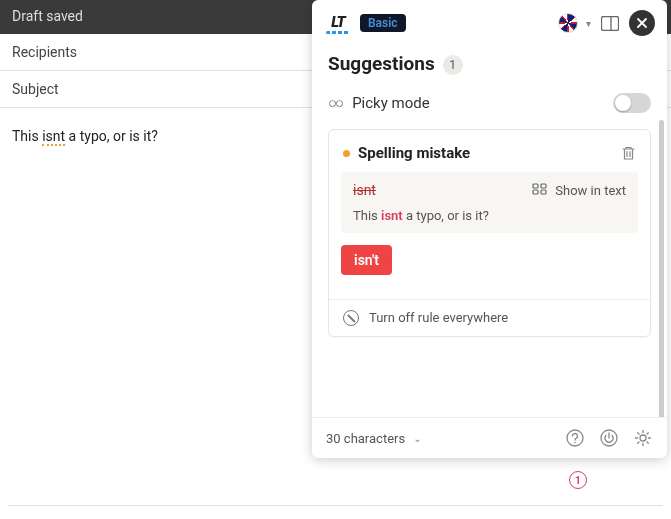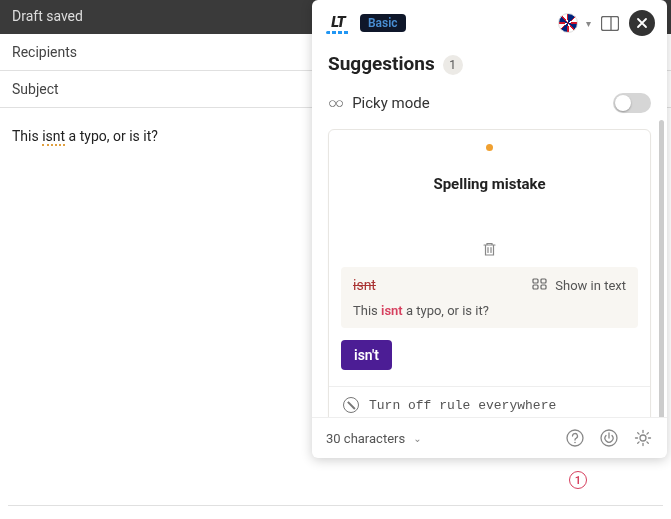--- a/index.html
+++ b/index.html
@@ -37,37 +37,37 @@
   .sugg-title { font-size: 19px; font-weight: 700; color: #222; }
   .count-badge { background: #eceae6; color: #555; font-size: 12px; min-width: 20px; height: 20px; border-radius: 10px; display: inline-flex; align-items:center; justify-content:center; padding:0 6px;}
   
   .picky-row { display: flex; align-items: center; gap: 10px; margin-bottom: 16px; }
   .glasses-icon { font-size: 15px; color: #666; letter-spacing: -2px;}
   .picky-label { font-size: 15px; color: #333; }
   .toggle { width: 38px; height: 20px; border-radius: 10px; background: #d6d6d6; position: relative; }
   .toggle-knob { position: absolute; left: 2px; top: 2px; width: 16px; height: 16px; border-radius: 50%; background: #fff; box-shadow: 0 1px 2px rgba(0,0,0,.3);}
   
   .card { border: 1px solid #e8e6e2; border-radius: 6px; padding: 10px 0 8px; box-shadow: 0 1px 2px rgba(0,0,0,.04); }
-  .card-head { display: flex; align-items: center; padding: 4px 14px 10px; gap: 24px; flex-direction: column; }
+  .card-head { display: flex; align-items: center; padding: 4px 14px 10px; gap: 8px; }
   .dot-orange { width: 7px; height: 7px; border-radius: 50%; background: #f0a030; }
   .card-title { font-weight: 700; font-size: 15px; color: #222; }
   .trash-icon { color: #888; }
   
   .example-box { margin: 0 12px; background: #f8f6f2; border-radius: 4px; padding: 10px 12px; }
   .ex-row1 { display: flex; align-items: center; justify-content: space-between; margin-bottom: 10px;}
   .strike { text-decoration: line-through; color: #a33; font-size: 14px;}
   .show-in-text { display: flex; align-items: flex-start; gap: 8px; color: #555; font-size: 13px;}
   .ex-sentence { font-size: 13px; color: #555; }
   .ex-sentence .hl { color: #d63f5e; font-weight: 600; }
   
-  .chip { display:inline-block; margin: 12px 12px 0; background: #4c1d95; color:#fff; font-weight:600; padding: 7px 13px; border-radius: 4px; font-size: 14px;}
+  .chip { display:inline-block; margin: 12px 12px 0; background: #ef4444; color:#fff; font-weight:600; padding: 7px 13px; border-radius: 4px; font-size: 14px;}
   
   .explain { margin: 14px 14px 6px; font-size: 13px; color: #555; }
   
-  .rule-row { border-top: 1px solid #eee; margin-top: 16px; padding: 10px 14px 2px; display:flex; align-items:flex-end; gap: 10px; font-size: 13px; color:#555;font-family:Liberation Mono, monospace;}
+  .rule-row { border-top: 1px solid #eee; margin-top: 24px; padding: 10px 14px 2px; display:flex; align-items:flex-start; gap: 10px; font-size: 13px; color:#555;}
   .ban-icon { width: 16px; height: 16px; border: 1.5px solid #777; border-radius:50%; position:relative; display:inline-block;}
   .ban-icon::after { content:""; position:absolute; left:2px; top:50%; width:10px; height:1.5px; background:#777; transform: rotate(45deg) translateY(-50%);}
   
   .panel-scroll { position:absolute; right:3px; top:74px; width:5px; height:330px; background:#ccc; border-radius:3px;}
   
   .panel-foot { border-top: 1px solid #eee; padding: 10px 14px; display:flex; align-items:center; gap:8px;}
   .char-count { font-size: 13px; color:#555; }
   .foot-chev { font-size:10px; color:#888;}
   .foot-icons { display:flex; gap:14px; color:#777; font-size:16px;}
   .foot-icon { width: 20px; height: 20px; display:flex; align-items:center; justify-content:center;}

